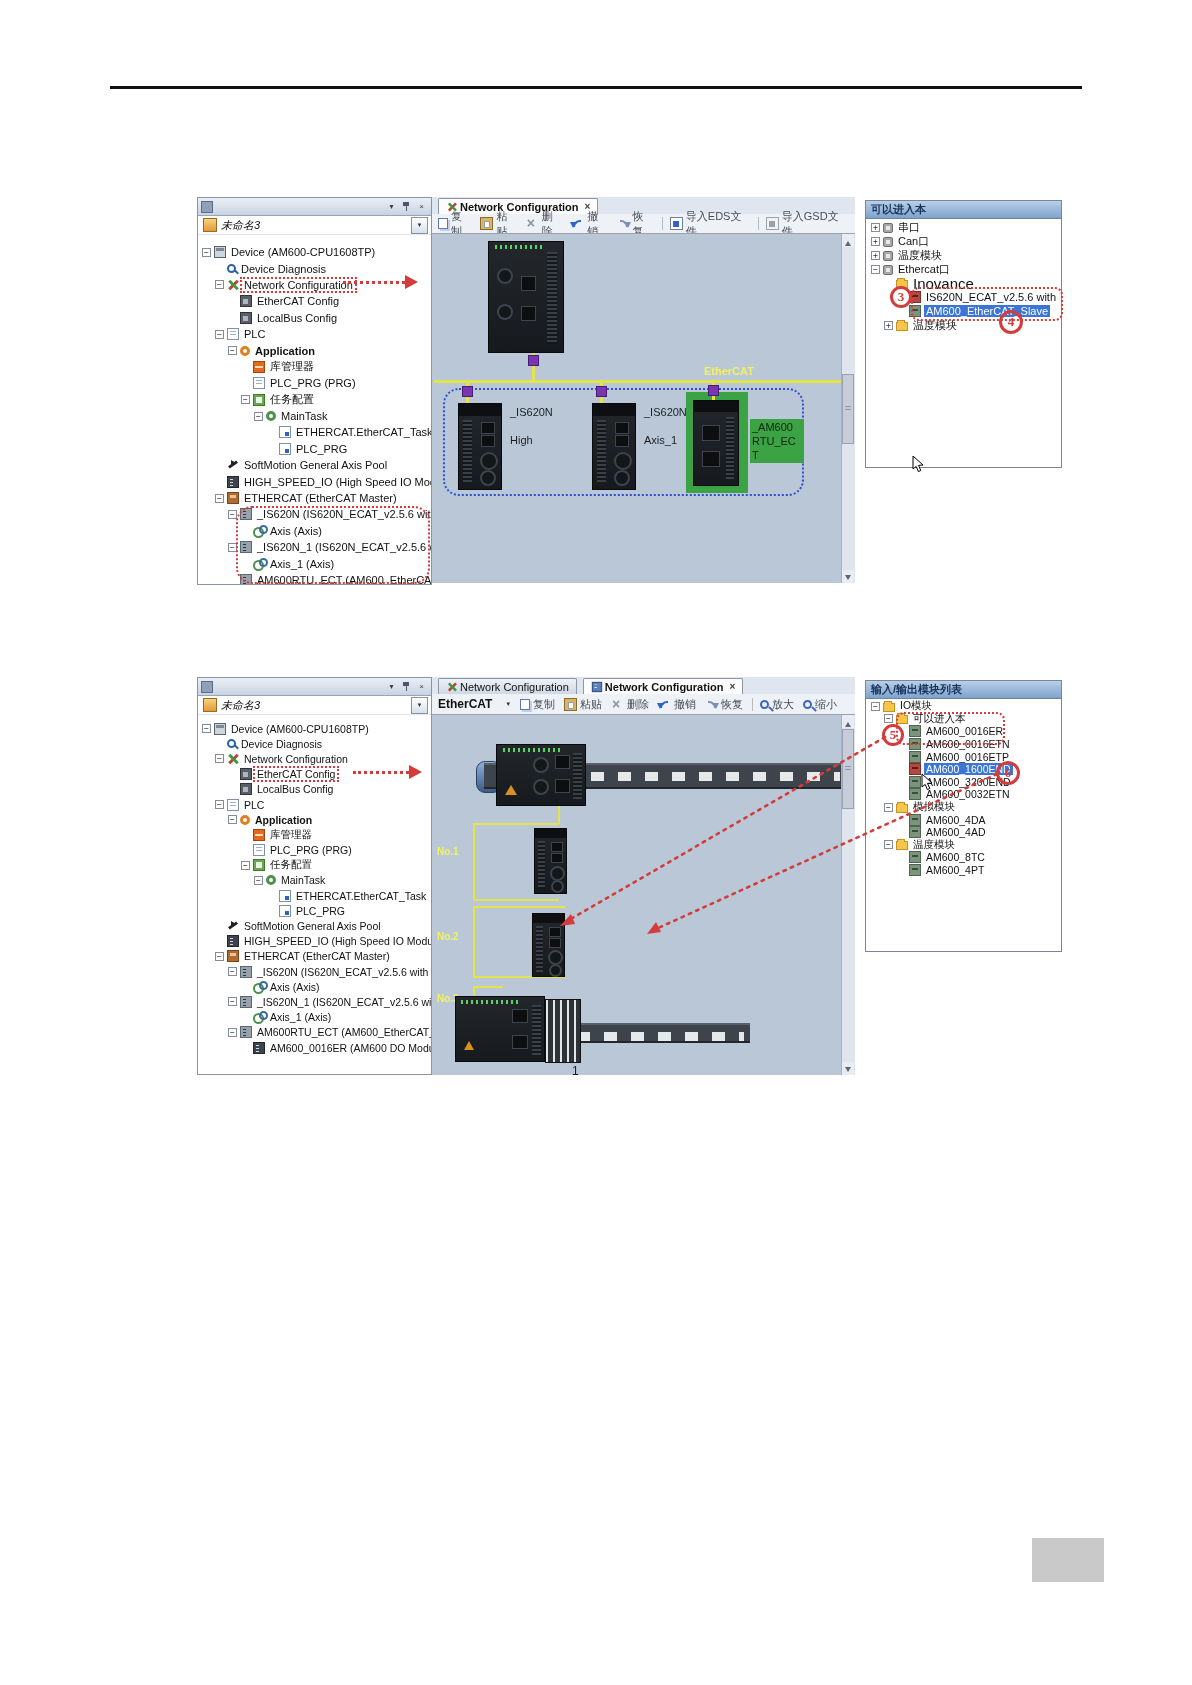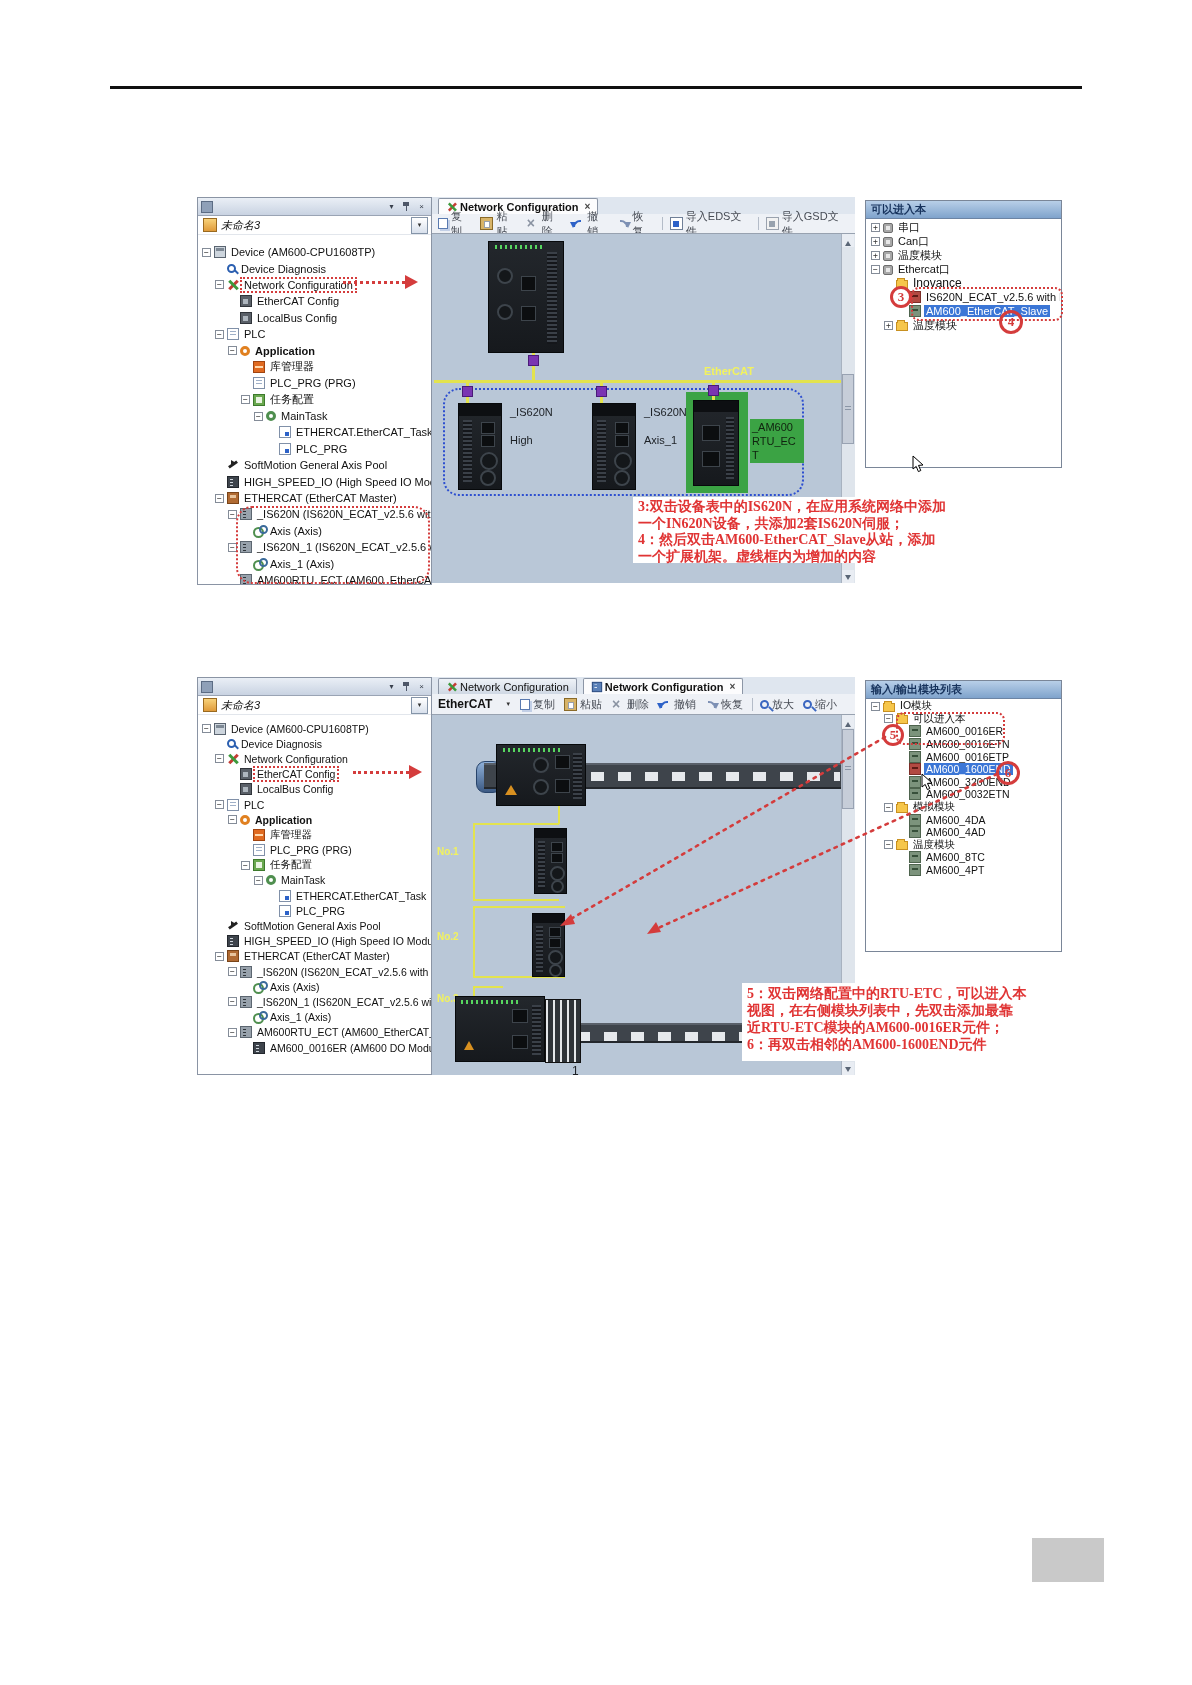--- a/index.html
+++ b/index.html
@@ -450,21 +450,21 @@
             <span class="exp">+</span>
             <span class="ic ic-port"></span>
             <span class="lbl">温度模块</span>
           </div>
           <div class="trow" style="height: 14px; font-size: 11px;">
             <span style="width: 4px; flex: 0 0 auto;"></span>
             <span class="exp">−</span>
             <span class="ic ic-port"></span>
             <span class="lbl">Ethercat口</span>
           </div>
-          <div class="trow" style="height: 14px; font-size: 12px;">
+          <div class="trow" style="height: 14px; font-size: 15px;">
             <span style="width: 17px; flex: 0 0 auto;"></span>
             <span class="expgap"></span>
             <span class="ic ic-folder"></span>
             <span class="lbl">Inovance</span>
           </div>
           <div class="trow" style="height: 14px; font-size: 11px;">
             <span style="width: 30px; flex: 0 0 auto;"></span>
             <span class="expgap"></span>
             <span class="ic ic-chip-red"></span>
             <span class="lbl">IS620N_ECAT_v2.5.6 with Et</span>
@@ -483,26 +483,20 @@
           </div>
         </div>
       <div class="redcircle" style="left:24px;top:85px;width:22px;height:22px;">3</div>
       <div class="redcircle" style="left:133px;top:109px;width:24px;height:24px;">4</div>
       <div class="reddot-box" style="left:45px;top:86px;width:148px;height:30px;border-radius:8px;"></div>
       <svg class="cursor" style="left:46px;top:254px;" width="13" height="18" viewBox="0 0 13 18">
         <polygon points="1,1 1,14 4.2,11.4 6.4,16.6 8.8,15.5 6.5,10.4 11,10" fill="#fff" stroke="#000" stroke-width="1"></polygon>
       </svg>
     </div>
 
-    <div class="note" style="left:436px;top:300px;width:417px;height:62px;">
-      <div>3:双击设备表中的IS620N，在应用系统网络中添加</div>
-      <div>一个IN620N设备，共添加2套IS620N伺服；</div>
-      <div>4：然后双击AM600-EtherCAT_Slave从站，添加</div>
-      <div>一个扩展机架。虚线框内为增加的内容</div>
-    </div>
   </div>
 
   <div class="shot" style="left:197px;top:677px;width:878px;height:398px;">
 
     <div class="treepanel" style="left:0;top:0;width:235px;height:398px;">
       <div class="dockhead">
         <span class="dock-ic"></span>
           <span class="sp"></span>
         <span class="hbtn">▾</span>
         <span class="hbtn">
@@ -856,22 +850,16 @@
       </svg>
     </div>
 
     <svg class="overlay" width="878" height="398" viewBox="0 0 878 398">
       <line x1="688" y1="60" x2="372" y2="243" stroke="#d43c3c" stroke-width="2.6" stroke-dasharray="2.5 5.5" stroke-linecap="round"></line>
       <polygon points="363,249 374,237 378,247" fill="#d43c3c"></polygon>
       <line x1="800" y1="97" x2="459" y2="252" stroke="#d43c3c" stroke-width="2.6" stroke-dasharray="2.5 5.5" stroke-linecap="round"></line>
       <polygon points="450,257 459,245 464,255" fill="#d43c3c"></polygon>
     </svg>
 
-    <div class="note" style="left:545px;top:306px;width:323px;height:74px;line-height:17px;">
-      <div>5：双击网络配置中的RTU-ETC，可以进入本</div>
-      <div>视图，在右侧模块列表中，先双击添加最靠</div>
-      <div>近RTU-ETC模块的AM600-0016ER元件；</div>
-      <div>6：再双击相邻的AM600-1600END元件</div>
-    </div>
   </div>
 
   <div class="graybox" style="left:1032px;top:1538px;width:72px;height:44px;"></div>
 </div>
 
 </body></html>

